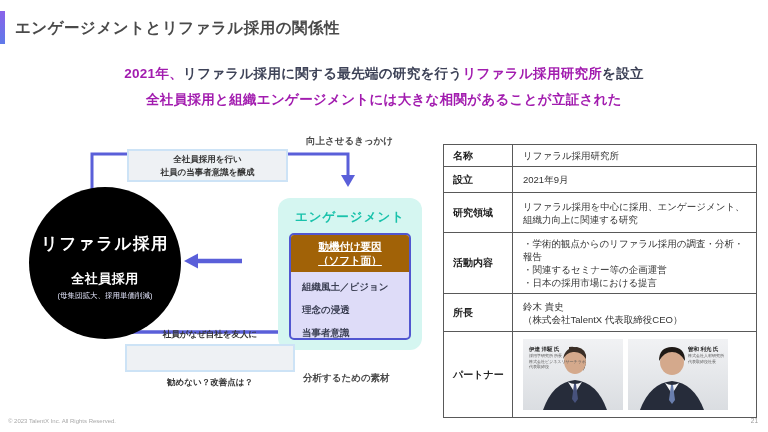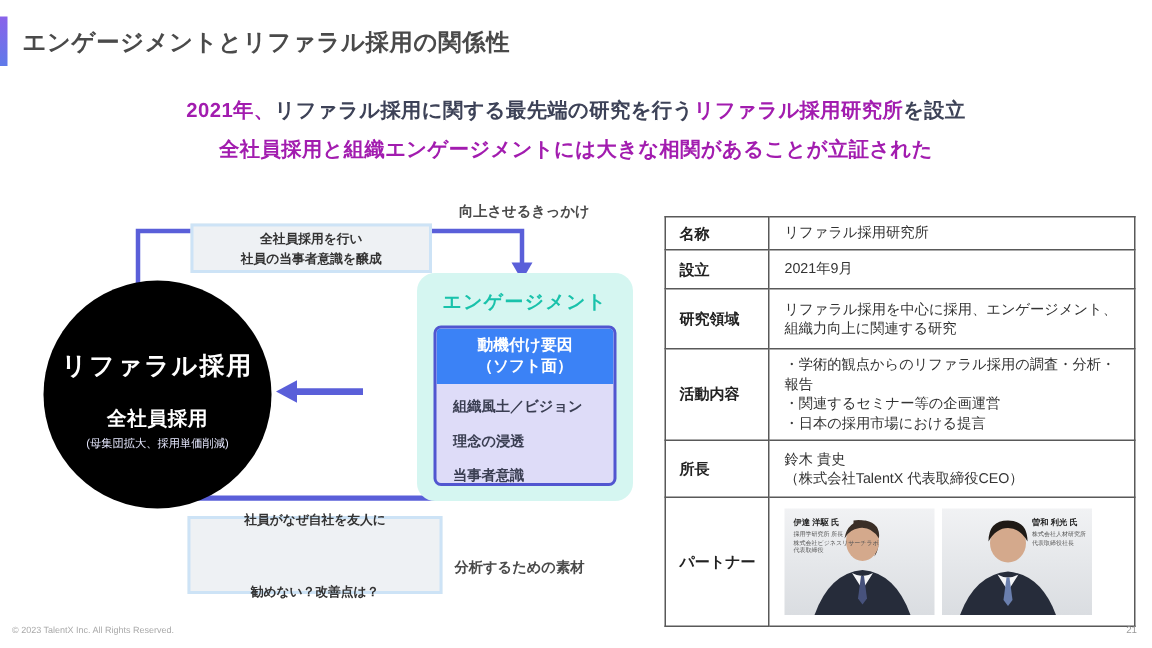--- a/index.html
+++ b/index.html
@@ -20,36 +20,36 @@
 
   
   .connectors{position:absolute;left:0;top:130px;}
   .top-label{position:absolute;left:306px;top:135px;font-size:9.5px;font-weight:bold;color:#4a4a4a;}
   .bottom-label{position:absolute;left:303px;top:372px;font-size:9.5px;font-weight:bold;color:#4a4a4a;}
 
   .callout{position:absolute;background:#eef1f4;border:2px solid #cde3f6;
     display:flex;flex-direction:column;justify-content:center;text-align:center;
     font-size:8.5px;font-weight:bold;color:#333;line-height:12.5px;box-sizing:border-box;}
   .callout.top{left:127px;top:149px;width:161px;height:33px;align-items:center;}
-  .callout.bottom{left:125px;top:344px;width:170px;height:52px;gap:35px;}
+  .callout.bottom{left:125px;top:344px;width:170px;height:28px;gap:35px;}
 
   .circle{position:absolute;left:29px;top:187px;width:152px;height:152px;border-radius:50%;
     background:#000000;color:#fff;text-align:center;}
   .c-title{margin-top:46px;font-size:16.5px;font-weight:bold;letter-spacing:1.5px;}
   .c-sub{margin-top:15px;font-size:13px;font-weight:bold;letter-spacing:.5px;}
   .c-note{margin-top:3px;font-size:7.5px;color:#e6e8ff;}
 
-  .engagement{position:absolute;left:278px;top:182px;width:144px;height:152px;
+  .engagement{position:absolute;left:278px;top:198px;width:144px;height:152px;
     background:#d5f6f1;border-radius:12px;}
   .e-title{text-align:center;margin-top:11px;font-size:12.5px;font-weight:bold;
     color:#19c2ab;letter-spacing:1px;}
   .e-box{position:absolute;left:11px;top:35px;width:122px;height:107px;
     border:2px solid #5156d0;border-radius:5px;background:#dedcf8;overflow:hidden;box-sizing:border-box;}
-  .e-head{background:#3b82f6;color:#fff;text-align:center;font-size:10.5px;
-    font-weight:bold;line-height:14px;padding:4px 0 5px;}
+  .e-head{background:#a16207;color:#fff;text-align:center;font-size:10.5px;
+    font-weight:bold;line-height:14px;padding:4px 0 5px;text-decoration:underline;}
   .e-body{padding:9px 0 0 11px;font-size:9.5px;font-weight:bold;color:#3a3e52;text-align:left;}
   .e-body .e-item{margin-bottom:10px;}
 
   
   .info-table{position:absolute;left:443px;top:144px;width:314px;border-collapse:collapse;
     table-layout:fixed;border:1.5px solid #4a4a4a;}
   .info-table td{border:1px solid #595959;vertical-align:middle;box-sizing:border-box;}
   td.lbl{font-size:10px;font-weight:bold;color:#222;padding-left:9px;}
   td.val{font-size:9.5px;color:#333;padding:4px 8px 4px 10px;line-height:13px;}
   .val .vline{display:block;}

